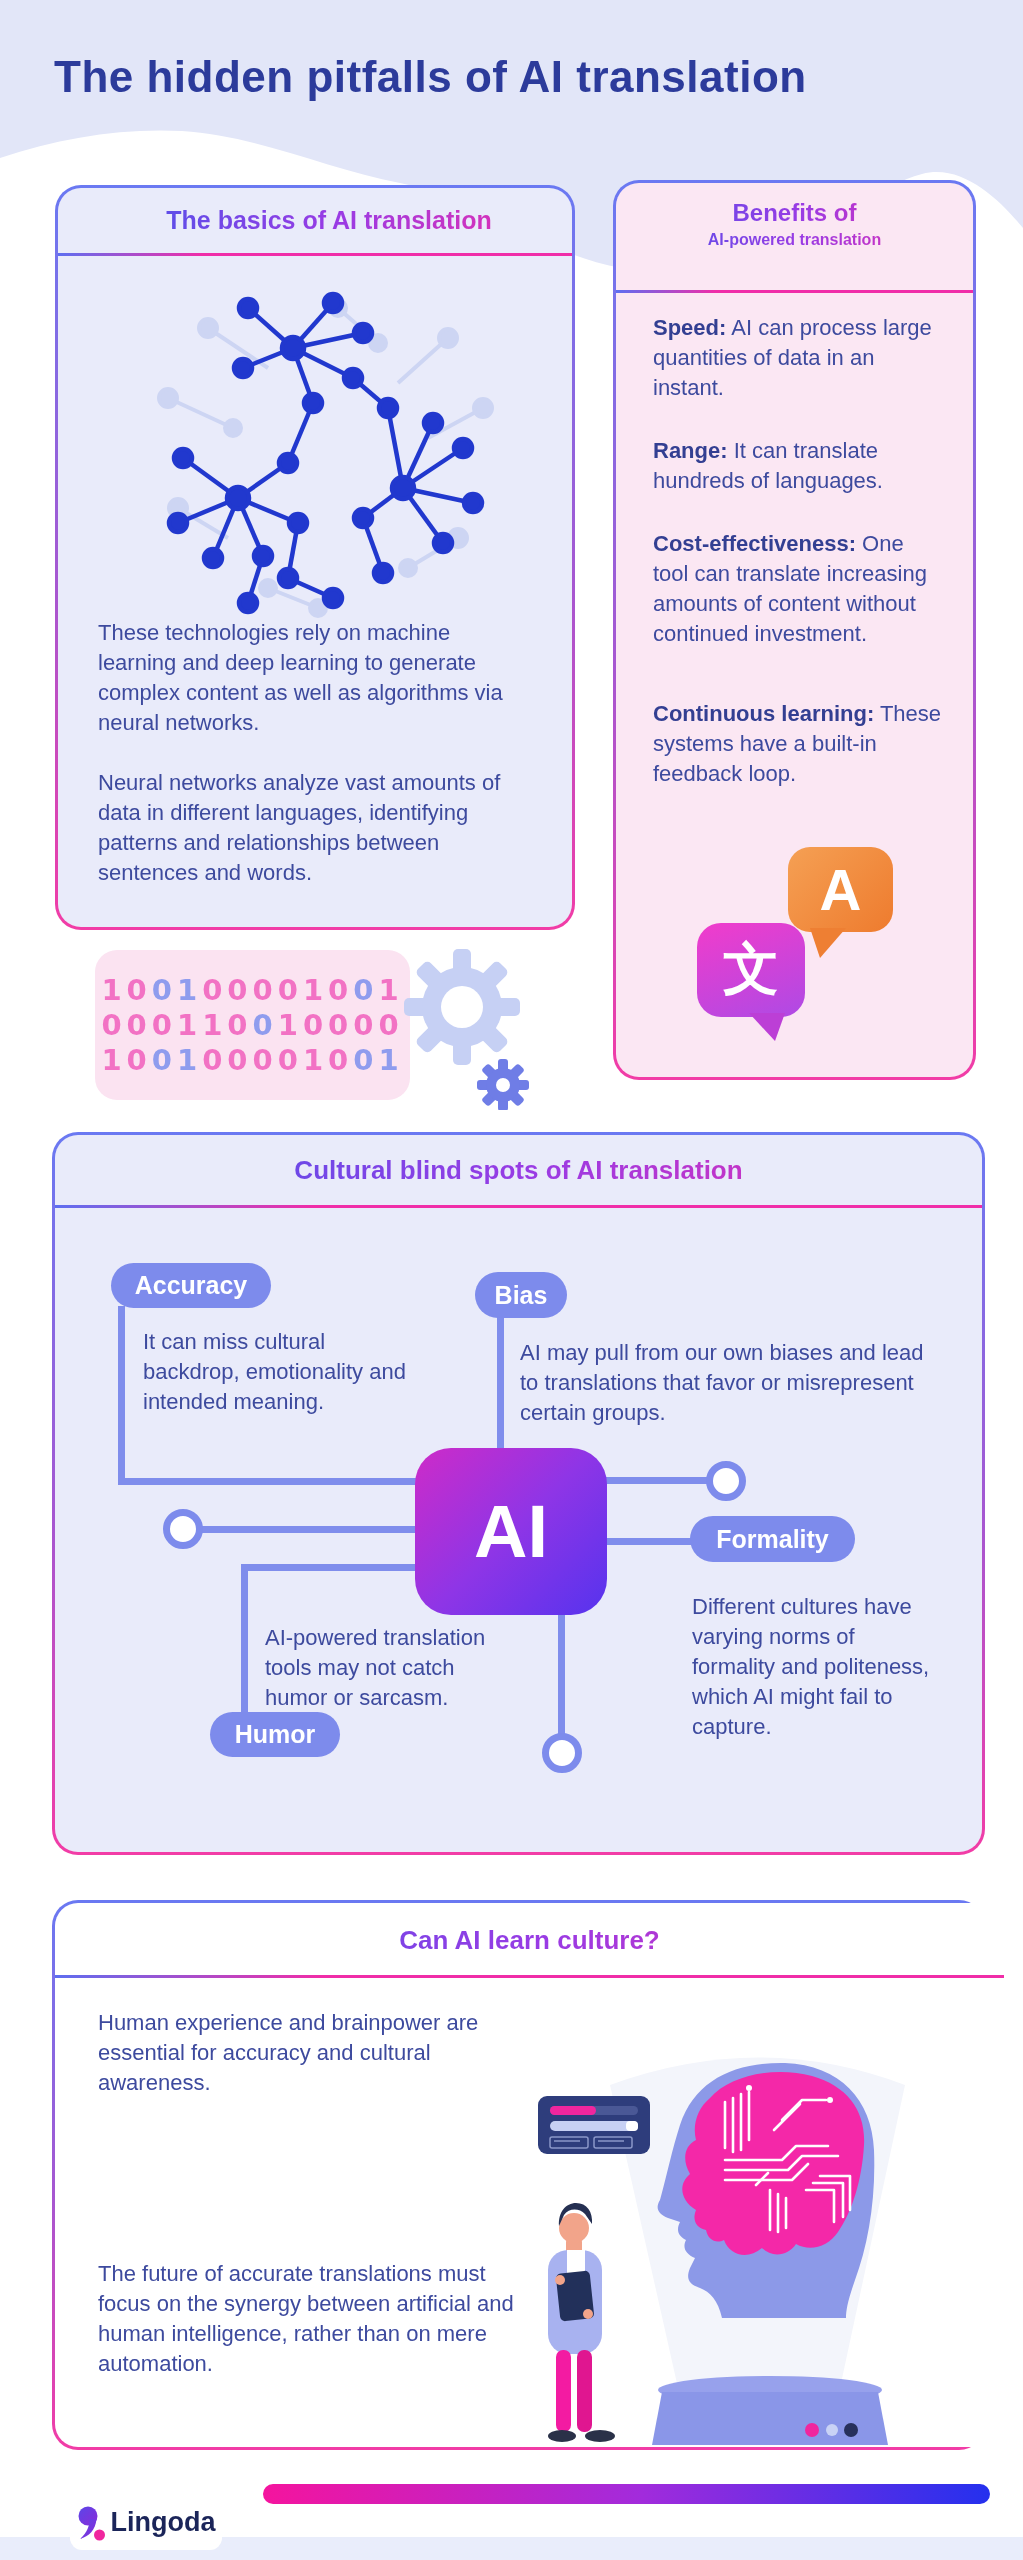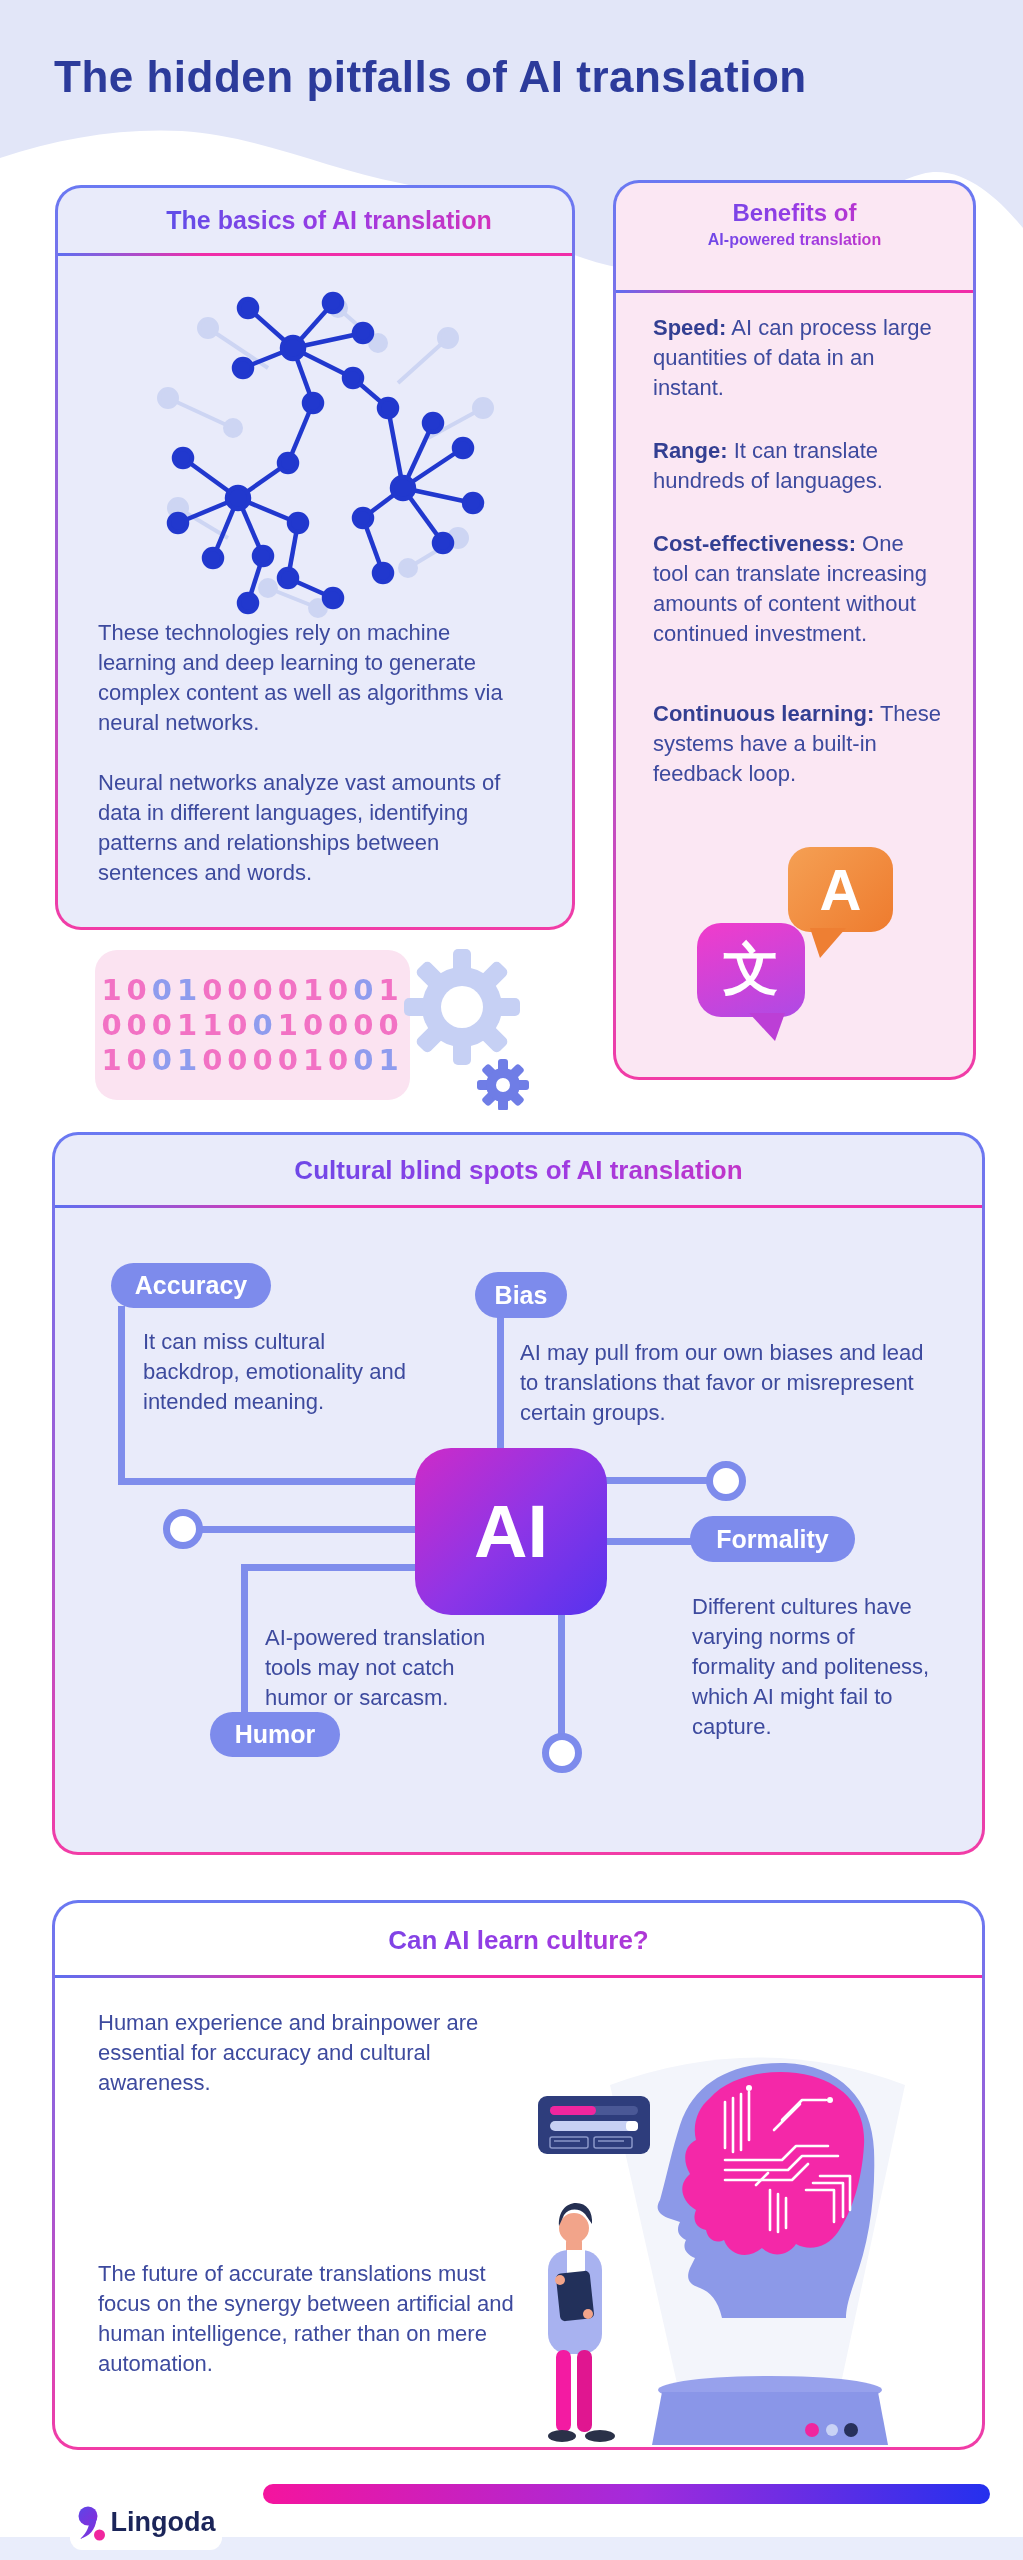--- a/index.html
+++ b/index.html
@@ -4,21 +4,21 @@
 <style>
   html,body{margin:0;padding:0;background:#fff;}
   #page{position:relative;width:1023px;height:2560px;overflow:hidden;background:#ffffff;
         font-family:"Liberation Sans","DejaVu Sans",sans-serif;}
   .abs{position:absolute;}
   #page-title{left:54px;top:52px;font-size:44px;font-weight:800;color:#2C3B9B;letter-spacing:.5px;}
   
   .gbox{position:absolute;padding:3px;border-radius:26px;
         background:linear-gradient(180deg,#6A79F2 0%,#A856D0 55%,#F23CA6 100%);}
   .gbox .inner{position:relative;width:100%;height:100%;border-radius:23px;}
-  .bg-lav{background:#E9EBFA;} .bg-pink{background:#FBE7F3;} .bg-white{background:#ffffff;}
+  .bg-lav{background:#E9EBFA;} .bg-pink{background:#FBE7F3;} .bg-white{background:#ffffff;padding-left:22px;}
   .boxhead{position:absolute;left:0;right:0;text-align:center;font-weight:800;}
   .gtx{background:linear-gradient(90deg,#4455EA 0%,#9A3BE4 52%,#F02DA8 100%);
        -webkit-background-clip:text;background-clip:text;color:transparent;}
   .sep{position:absolute;left:0;right:0;height:3px;
        background:linear-gradient(90deg,#5E6EF0 0%,#F02DA8 28%,#F02DA8 100%);}
   .para{position:absolute;color:#3D4A9E;font-size:22px;line-height:30px;}
   .lead{font-weight:800;color:#333F92;}
   
   #binary-box{left:60px;top:950px;width:315px;height:150px;border-radius:22px;background:#FBE3F1;
               display:flex;flex-direction:column;justify-content:center;align-items:center;margin-left:35px;}

